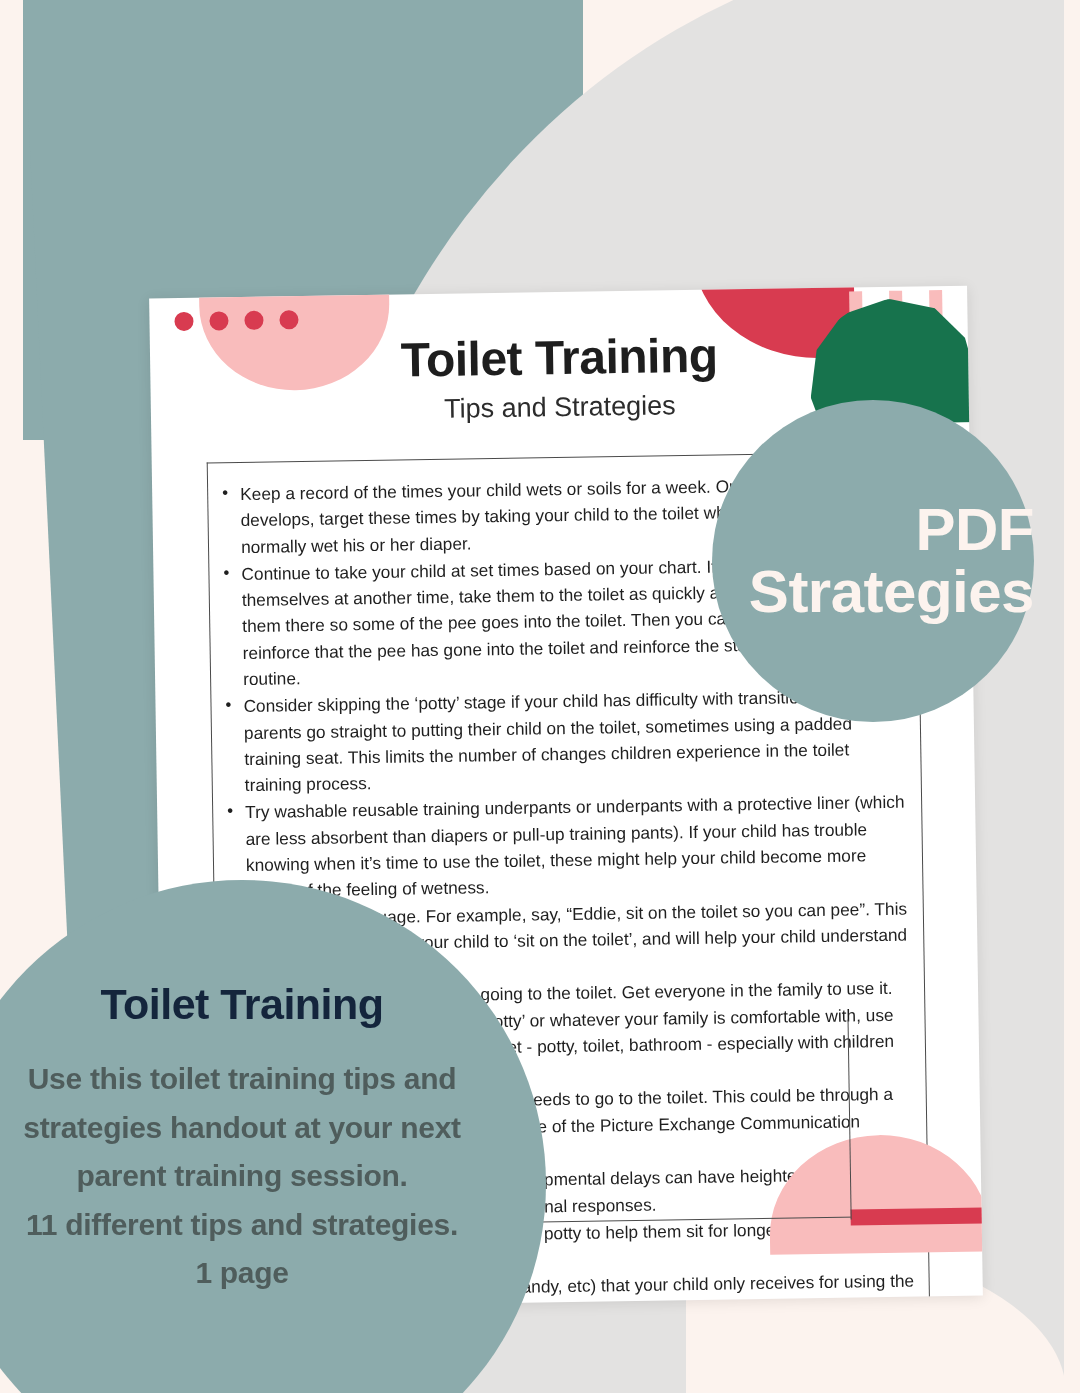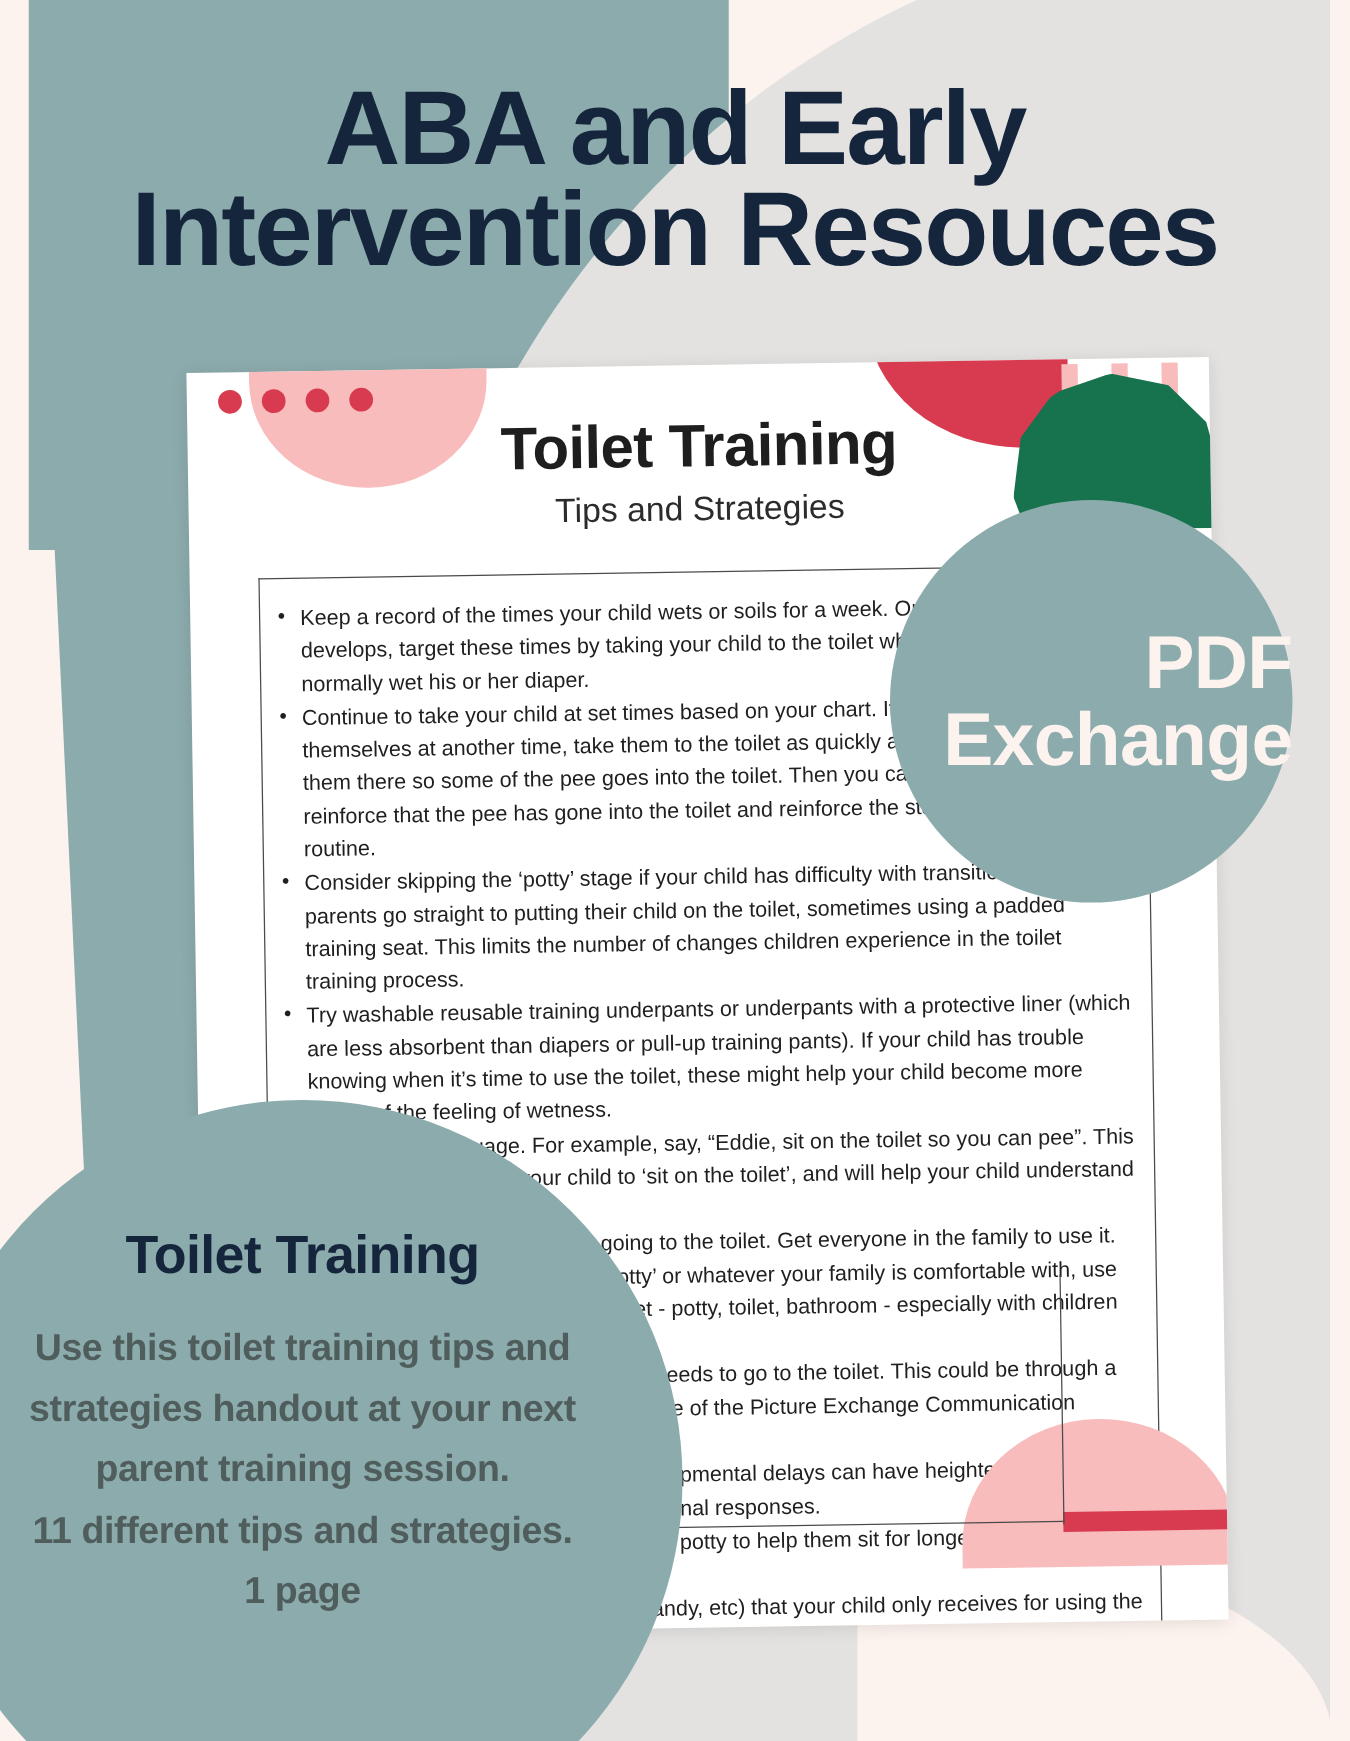--- a/index.html
+++ b/index.html
@@ -236,24 +236,20 @@
 <body>
 
 <div id="stage">
 
   <div class="bg-teal-left"></div>
   <div class="bg-teal-left2"></div>
   <div class="bg-gray-right"></div>
   <div class="bg-gray-notch"></div>
   <div class="bg-cream-strip"></div>
 
-  <div class="title-block">
-    <div class="title-line l1">ABA and Early</div>
-    <div class="title-line l2">Intervention Resouces</div>
-  </div>
 
   <div class="doc-wrap">
     <div class="doc">
 
       <div class="doc-pink-halfcircle"></div>
       <div class="doc-dots">
         <div class="doc-dot"></div>
         <div class="doc-dot"></div>
         <div class="doc-dot"></div>
         <div class="doc-dot"></div>
@@ -286,21 +282,21 @@
       <div class="doc-pink-bottom"></div>
       <div class="doc-hline"></div>
       <div class="doc-red-bar"></div>
       <div class="doc-vline"></div>
 
     </div>
   </div>
 
   <div class="badge-pdf">
     <div class="badge-pdf-line">PDF</div>
-    <div class="badge-pdf-line">Exchange</div>
+    <div class="badge-pdf-line">Strategies</div>
   </div>
 
   <div class="badge-desc">
     <div class="badge-desc-title">Toilet Training</div>
     <div class="badge-desc-text">
       <span>Use this toilet training tips and</span>
       <span>strategies handout at your next</span>
       <span>parent training session.</span>
       <span>11 different tips and strategies.</span>
       <span>1 page</span>

